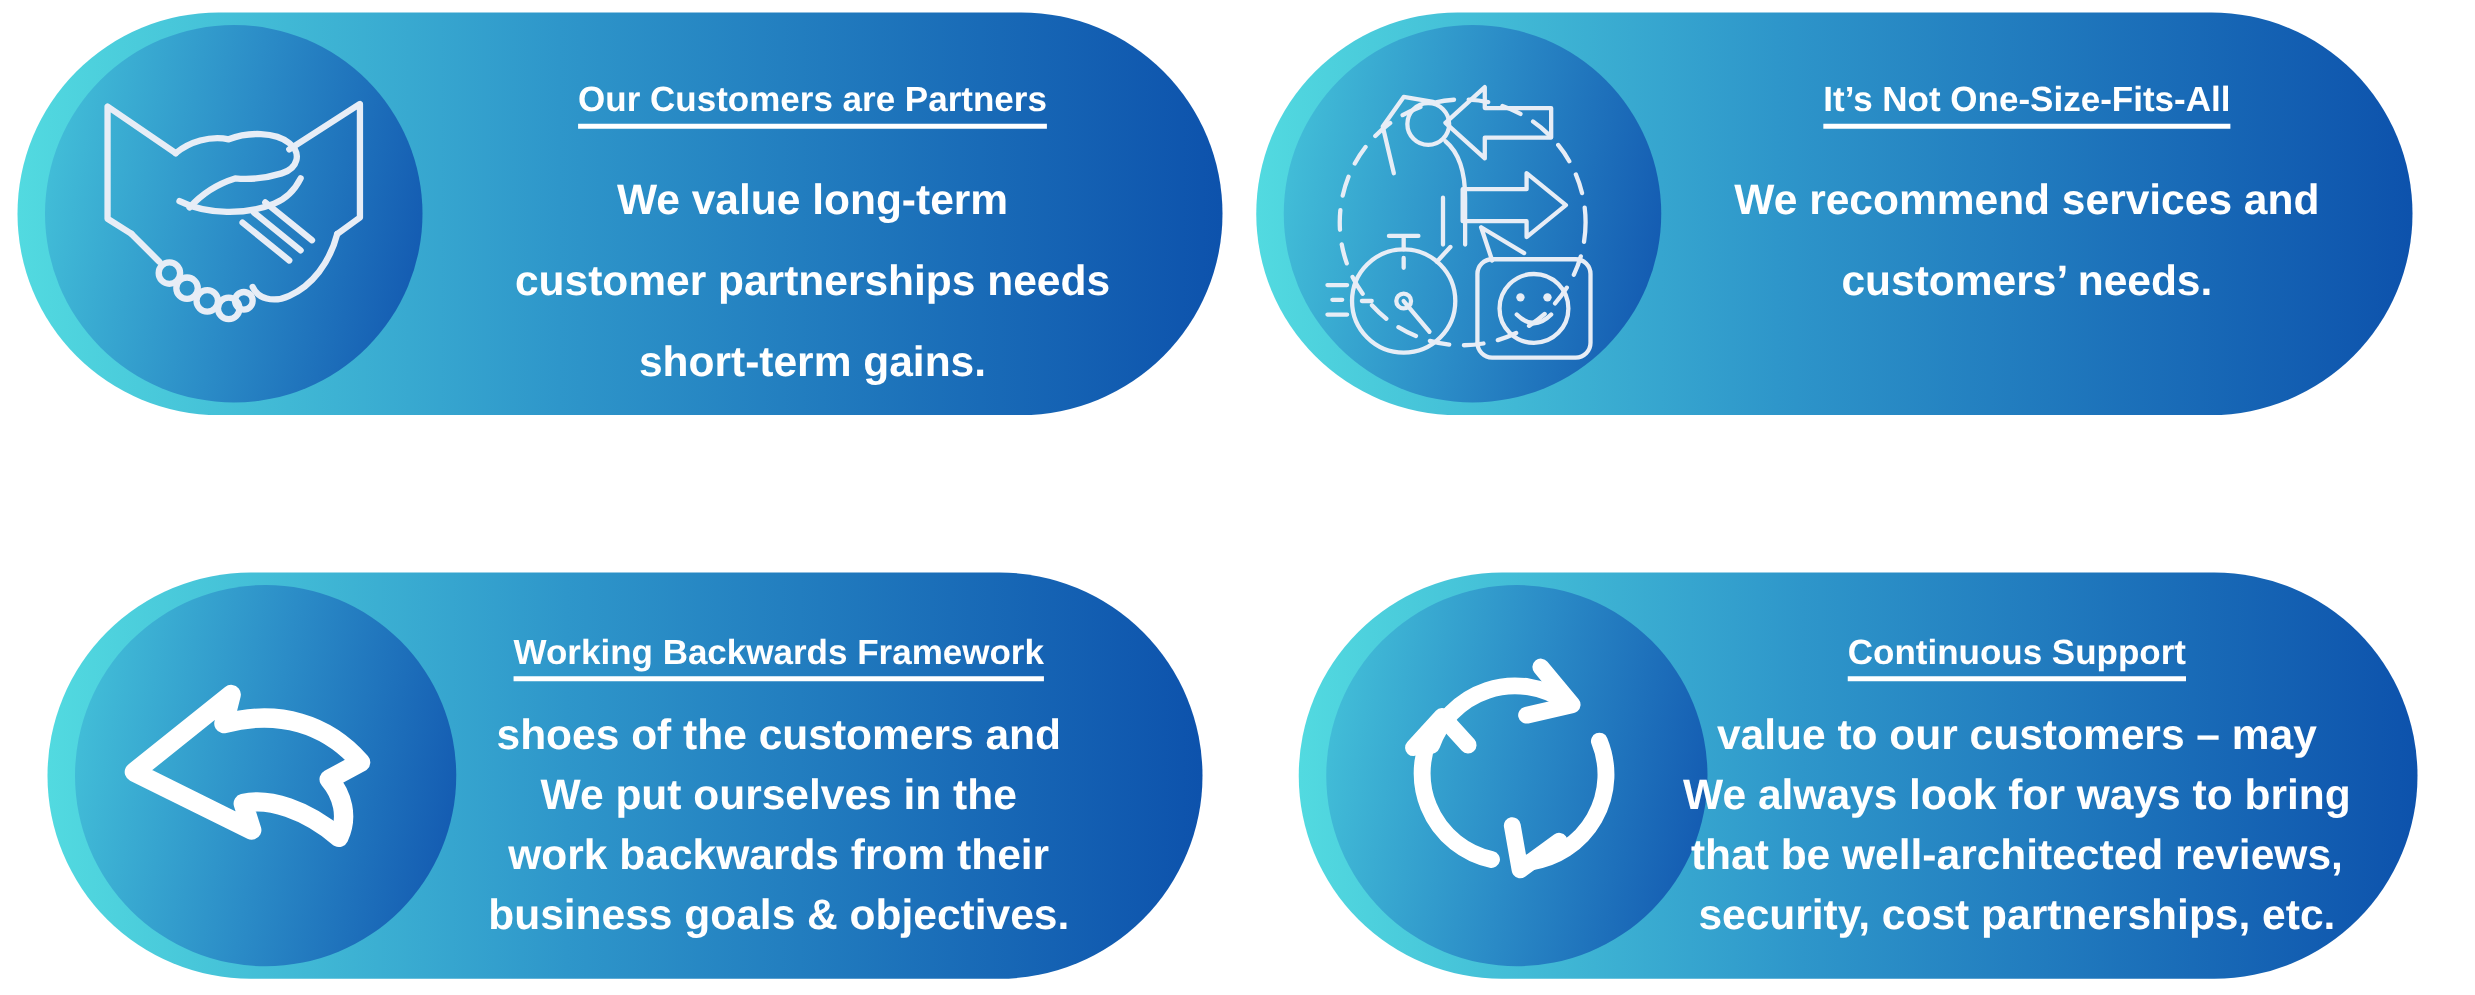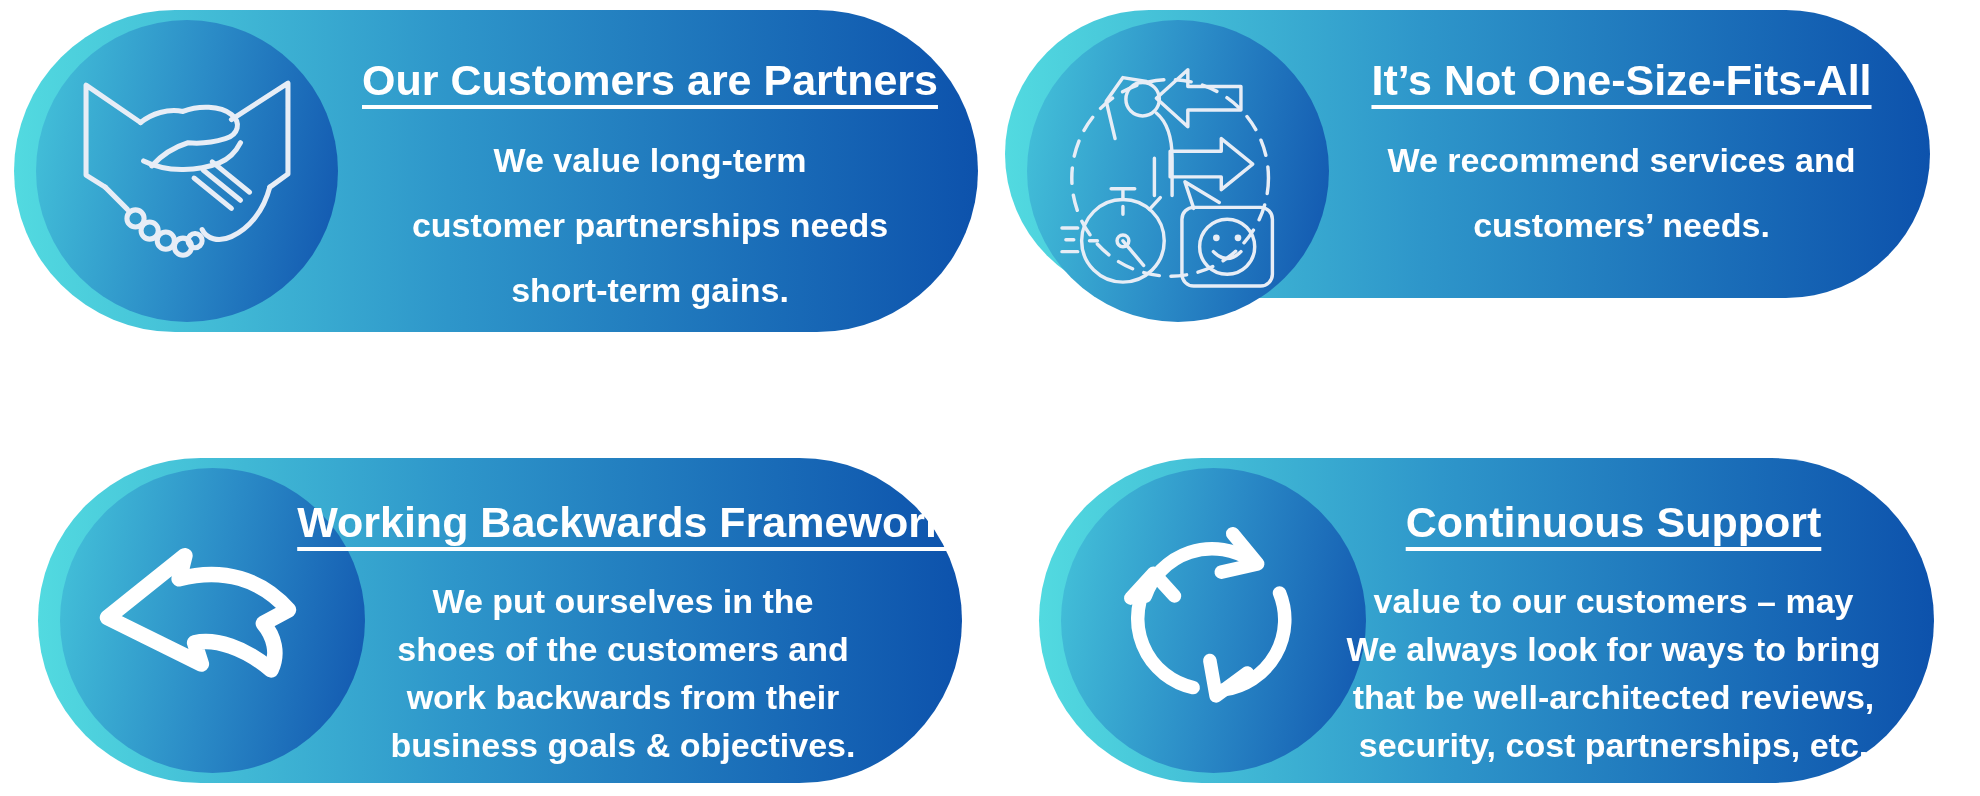--- a/index.html
+++ b/index.html
@@ -5,45 +5,45 @@
   html,body { margin:0; padding:0; background:#ffffff; }
   .canvas {
     position:relative; width:1980px; height:796px; background:#ffffff;
     font-family:"Liberation Sans","DejaVu Sans",sans-serif; overflow:hidden;
   }
   .card {
     position:absolute; border-radius:170px;
     background:linear-gradient(90deg,#52DAE0 0%,#2E96CA 45%,#0D52AC 100%);
   }
   .card.c1 { left:14px;   top:10px;  width:964px; height:322px; }
-  .card.c2 { left:1005px; top:10px;  width:925px; height:288px; }
+  .card.c2 { left:1005px; top:10px;  width:925px; height:322px; }
   .card.c3 { left:38px;   top:458px; width:924px; height:325px; }
   .card.c4 { left:1039px; top:458px; width:895px; height:325px; }
 
   .bubble {
     position:absolute; left:22px; top:10px; width:302px; height:302px;
     border-radius:50%;
     background:linear-gradient(100deg,#45C4DA 0%,#2B8CC7 50%,#1155AF 100%);
     display:flex; align-items:center; justify-content:center;
   }
   .c3 .bubble, .c4 .bubble { height:305px; width:305px; }
 
   .content {
     position:absolute; top:44px; bottom:0; left:320px; right:12px;
     display:flex; flex-direction:column; align-items:center; text-align:center;
   }
   .c3 .content { left:250px; right:4px; top:38px; }
   .c4 .content { left:264px; right:10px; top:38px; }
 
   .title {
-    margin:0 0 22px 0; color:#ffffff; font-size:43px; font-weight:700;
+    margin:0 0 22px 0; color:#ffffff; font-size:28px; font-weight:700;
     line-height:52px; white-space:nowrap;
     text-decoration:underline; text-decoration-thickness:4px; text-underline-offset:10px;
   }
-  .c3 .title, .c4 .title { margin-bottom:29px; }
+  .c3 .title, .c4 .title { margin-bottom:16px; }
 
   .body { margin:0; color:#ffffff; font-size:34px; font-weight:700; }
   .line { display:block; white-space:nowrap; line-height:65px; }
   .c3 .line, .c4 .line { line-height:48px; }
 
   .icon-outline { stroke:#E7EDF6; fill:none; stroke-width:5;
     stroke-linecap:round; stroke-linejoin:round; }
   .icon-thin    { stroke:#E7EDF6; fill:none; stroke-width:3.5;
     stroke-linecap:round; stroke-linejoin:round; }
   .icon-bold    { stroke:#ffffff; fill:none; stroke-linecap:round; stroke-linejoin:round; }
@@ -121,22 +121,22 @@
 
   <section class="card c3">
     <div class="bubble">
       <svg width="242" height="223" viewBox="0 0 250 230">
         <path class="icon-bold" stroke-width="16" d="M16 112 L96 48 L90 72 C135 60 175 72 203 104 L177 118 C188 131 193 149 185 166 C158 143 127 133 106 138 L113 160 Z"></path>
       </svg>
     </div>
     <div class="content">
       <h2 class="title">Working Backwards Framework</h2>
       <p class="body">
+        <span class="line">shoes of the customers and</span>
         <span class="line">We put ourselves in the</span>
-        <span class="line">shoes of the customers and</span>
         <span class="line">work backwards from their</span>
         <span class="line">business goals &amp; objectives.</span>
       </p>
     </div>
   </section>
 
   <section class="card c4">
     <div class="bubble">
       <svg width="208" height="208" viewBox="0 0 200 200">
         <g class="icon-bold" stroke-width="13">

